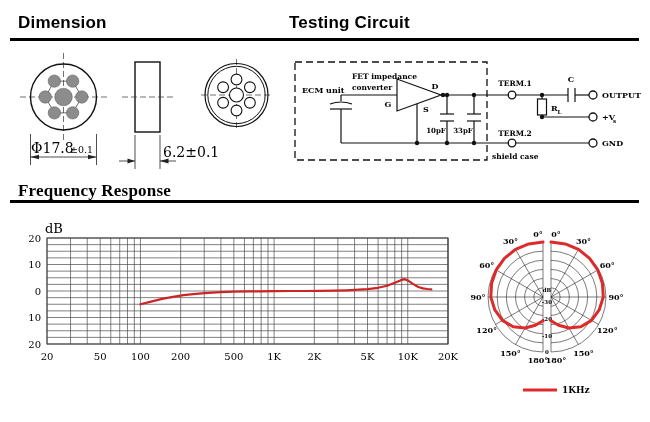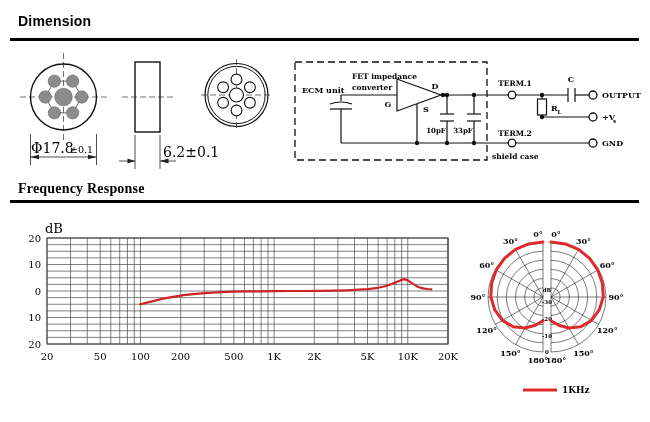--- a/index.html
+++ b/index.html
@@ -1,29 +1,30 @@
 <!DOCTYPE html>
 <html><head>
 <meta charset="utf-8">
 <style>
   html,body{margin:0;padding:0;background:#fff;}
   .page{position:relative;width:650px;height:422px;background:#ffffff;overflow:hidden;
         font-family:"Liberation Sans",sans-serif;color:#000;}
-  .sec-title{position:absolute;font-size:14px;font-weight:800;letter-spacing:0.2px;
+  .sec-title{position:absolute;font-size:17px;font-weight:800;letter-spacing:0.2px;
              font-family:"Liberation Sans",sans-serif;white-space:nowrap;}
   .rule{position:absolute;left:10px;width:629px;height:3px;background:#000;}
   svg{position:absolute;overflow:visible;}
   text{font-family:"DejaVu Serif",serif;fill:#000;}
 </style>
 </head>
 <body>
 
 <div class="page">
 
   <div class="sec-title" style="left:18px;top:13px;">Dimension</div>
+  <div class="sec-title" style="left:289px;top:13px;">Testing Circuit</div>
   <div class="rule" style="top:38px;"></div>
 
   <div class="sec-title" style="left:18px;top:181px;font-family:Liberation Serif, serif;">Frequency Response</div>
   <div class="rule" style="top:200px;"></div>
 
   <svg style="left:10px;top:48px;" width="275" height="130" viewBox="10 48 275 130">
 
     <g>
       <line x1="20" y1="97" x2="107" y2="97" stroke="#333" stroke-width="0.7" stroke-dasharray="6 3"></line>
       <line x1="63.5" y1="53" x2="63.5" y2="141" stroke="#333" stroke-width="0.7" stroke-dasharray="6 3"></line>

